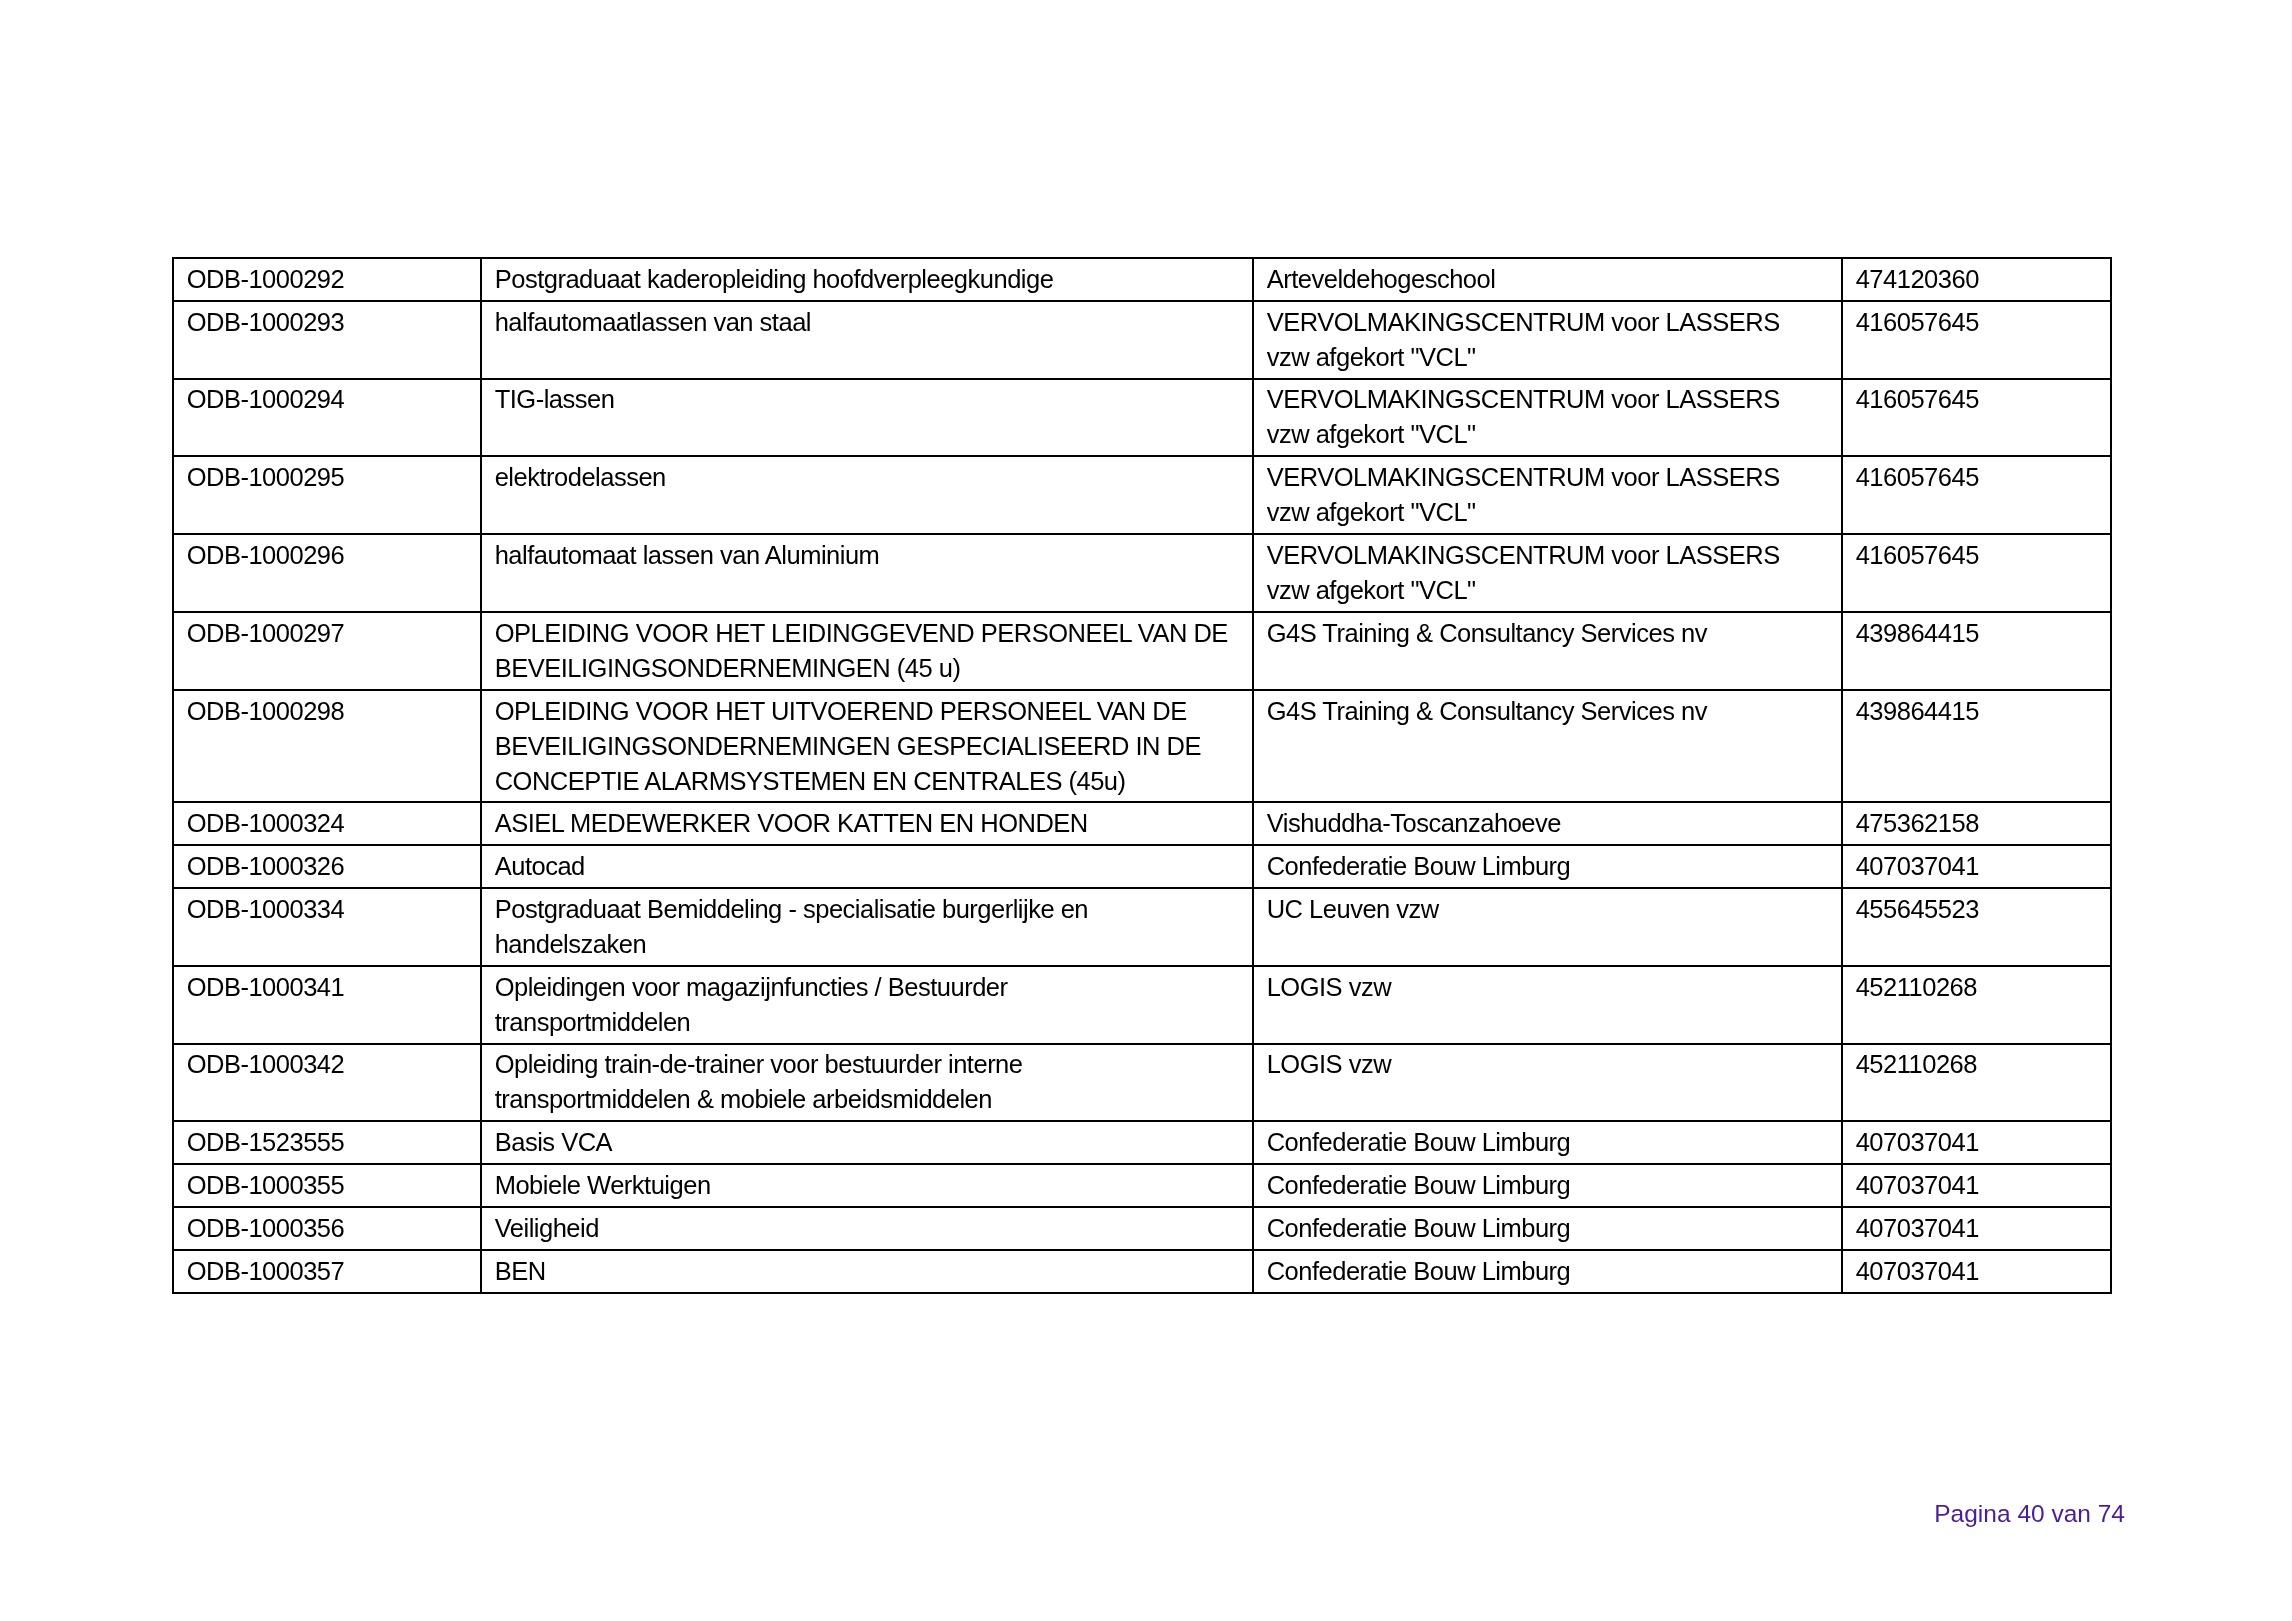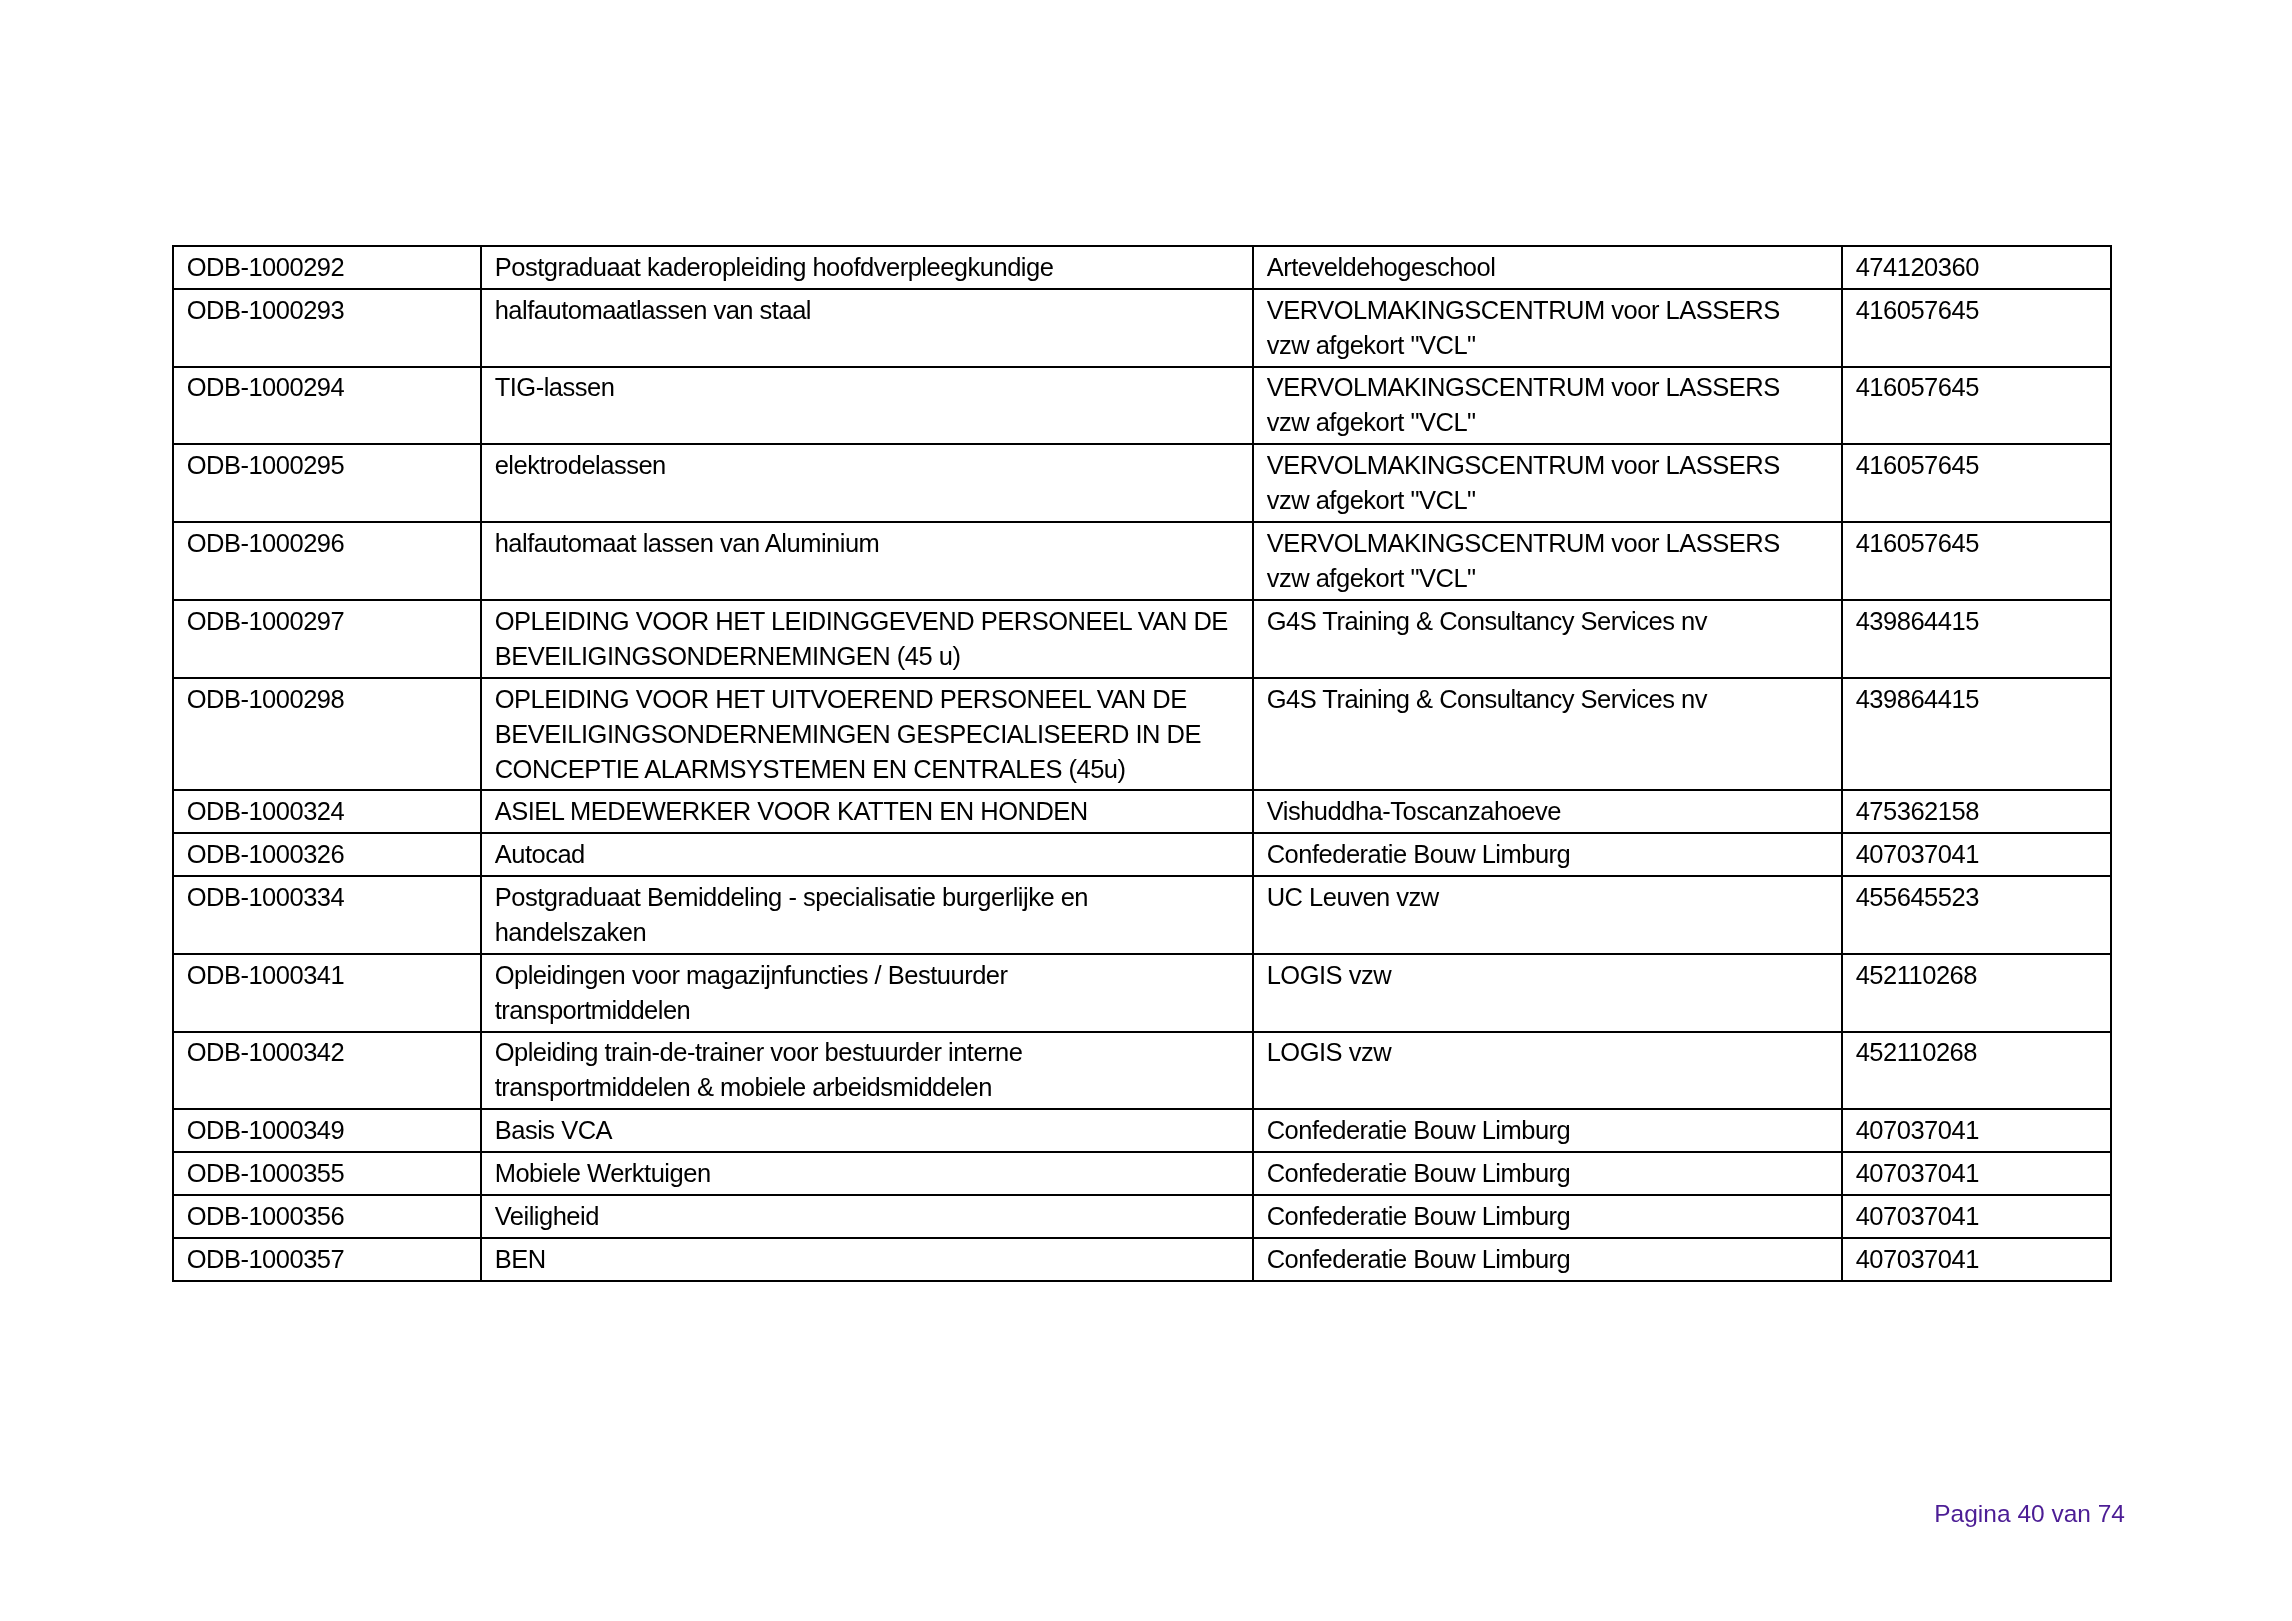--- a/index.html
+++ b/index.html
@@ -12,21 +12,21 @@
     width: 2293px;
     height: 1621px;
     background: #ffffff;
     font-family: "Liberation Sans", "DejaVu Sans", sans-serif;
     color: #000000;
     overflow: hidden;
   }
   table.doc-table {
     position: absolute;
     left: 172px;
-    top: 245px;
+    top: 257px;
     width: 1938px;
     border-collapse: collapse;
     table-layout: fixed;
   }
   table.doc-table td {
     border: 2.9px solid #000000;
     vertical-align: top;
     padding: 2.9px 11.8px 2.9px 12.7px;
     font-size: 25.5px;
     line-height: 35px;
@@ -236,21 +236,21 @@
           </td>
           <td class="col-org">
             <div class="cell-line">LOGIS vzw</div>
           </td>
           <td class="col-number">
             <div class="cell-line">452110268</div>
           </td>
         </tr>
         <tr>
           <td class="col-code">
-            <div class="cell-line">ODB-1000349</div>
+            <div class="cell-line">ODB-1523555</div>
           </td>
           <td class="col-name">
             <div class="cell-line">Basis VCA</div>
           </td>
           <td class="col-org">
             <div class="cell-line">Confederatie Bouw Limburg</div>
           </td>
           <td class="col-number">
             <div class="cell-line">407037041</div>
           </td>

